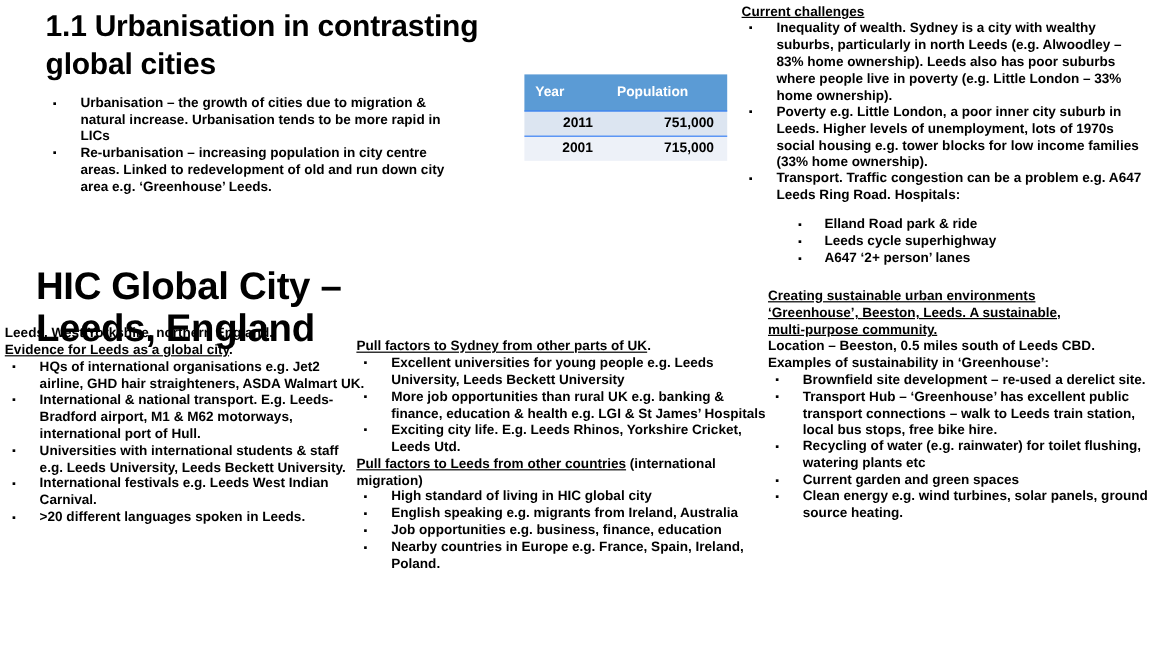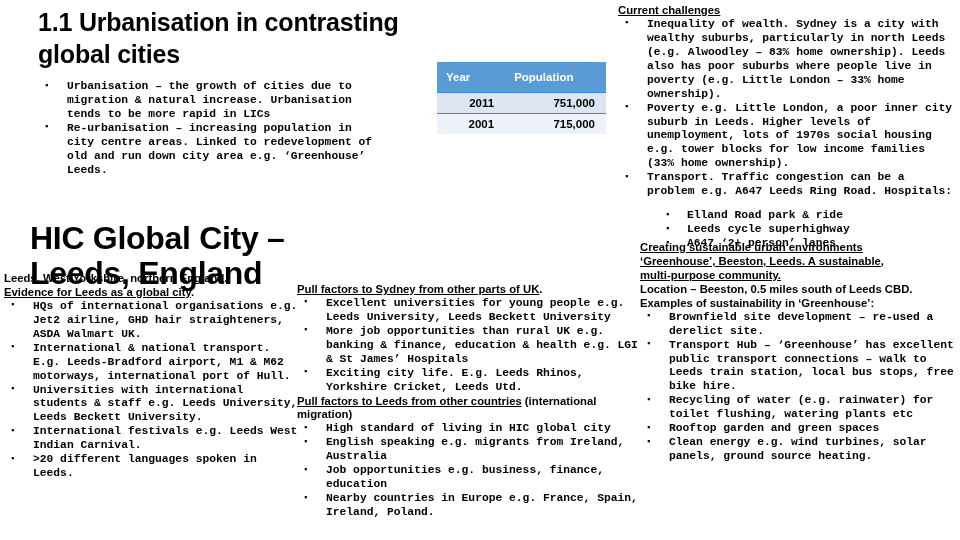--- a/index.html
+++ b/index.html
@@ -54,21 +54,20 @@
   }
   .body p { margin: 0; }
 
   .u { text-decoration: underline; }
 
   
   ul.b {
     list-style: none;
     margin: 0;
     padding: 0;
-    font-family: Liberation Mono, monospace;
   }
   ul.b > li {
     position: relative;
     padding-left: 29px;
     margin: 0 0 0 0;
   }
   ul.b > li::before {
     content: "\25AA";
     position: absolute;
     left: 6px;
@@ -215,18 +214,18 @@
   <div class="body" id="sustainable">
     <p class="u">Creating sustainable urban environments</p>
     <p class="u">‘Greenhouse’, Beeston, Leeds.  A sustainable,</p>
     <p class="u">multi-purpose community.</p>
     <p>Location – Beeston, 0.5 miles south of Leeds CBD.</p>
     <p>Examples of sustainability in ‘Greenhouse’:</p>
     <ul class="b">
       <li><span>Brownfield site development – re-used a derelict site.</span></li>
       <li><span>Transport Hub – ‘Greenhouse’ has excellent public transport connections – walk to Leeds train station, local bus stops, free bike hire.</span></li>
       <li><span>Recycling of water (e.g. rainwater) for toilet flushing, watering plants etc</span></li>
-      <li><span>Rooftop garden and green spaces</span></li>
+      <li><span>Current garden and green spaces</span></li>
       <li><span>Clean energy e.g. wind turbines, solar panels, ground source heating.</span></li>
     </ul>
   </div>
 
 </div>
 
 </body></html>

